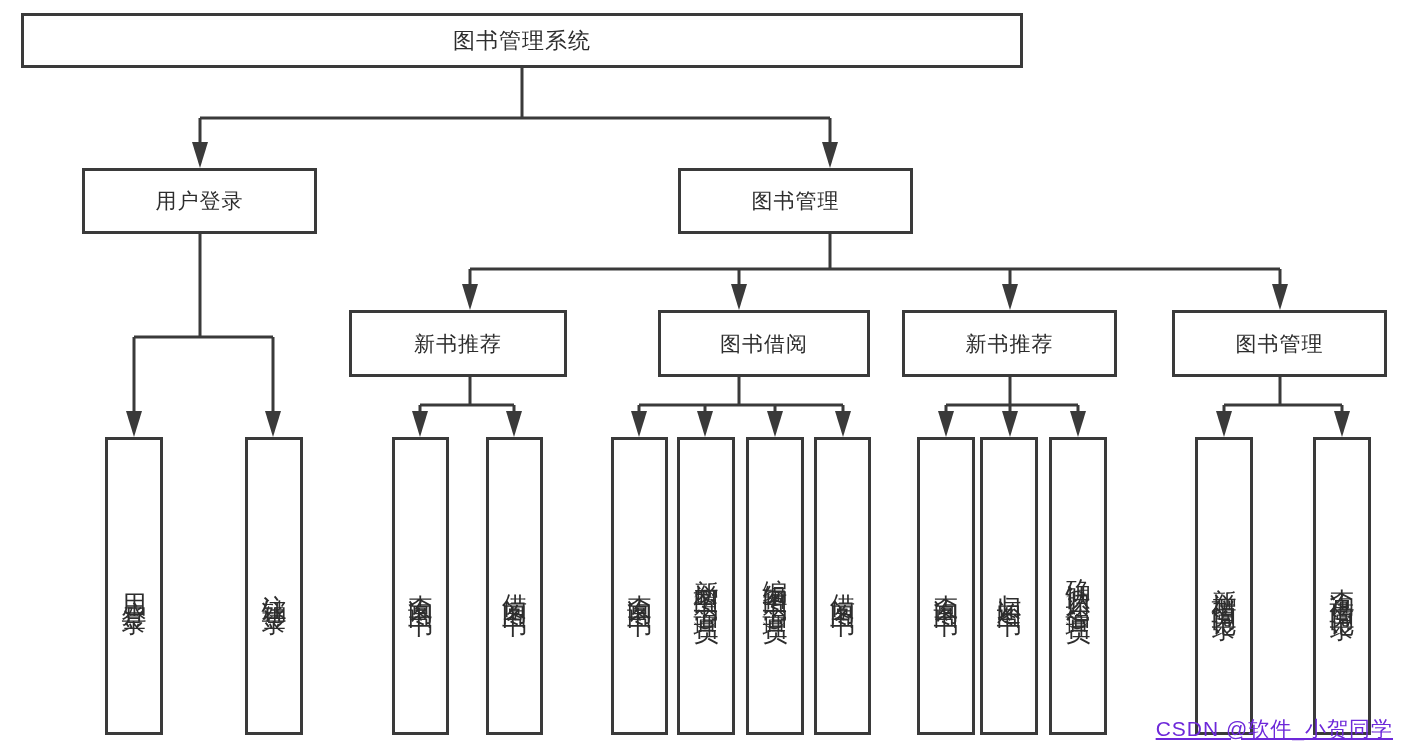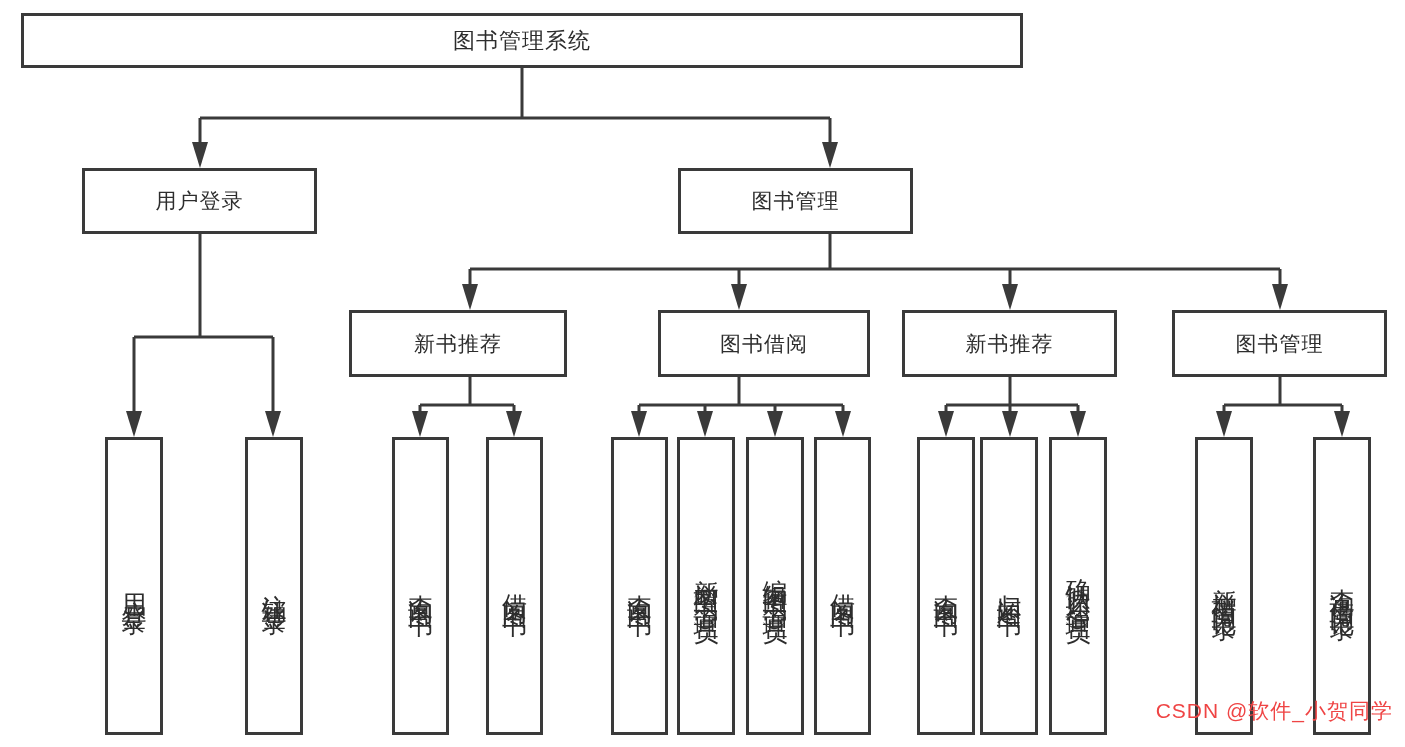--- a/index.html
+++ b/index.html
@@ -41,25 +41,26 @@
     writing-mode: vertical-rl;
     text-orientation: mixed;
     font-size: 25px;
     line-height: 1;
     letter-spacing: 6px;
     white-space: nowrap;
   }
   .watermark {
     position: absolute;
     right: 12px;
-    bottom: 22px;
+    bottom: 4px;
     font-size: 21px;
-    color: #ef4444;
+    color: #6d28d9;
     letter-spacing: 1px;
     z-index: 5;
+    text-decoration: underline;
   }
 </style>
 </head>
 <body>
 
 <div class="canvas">
 
   <svg class="wires" viewBox="0 0 1405 747" xmlns="http://www.w3.org/2000/svg">
     <defs>
       <path id="arrowhead" d="M -8 -26 L 8 -26 L 0 0 Z" fill="#3a3a3a"></path>

